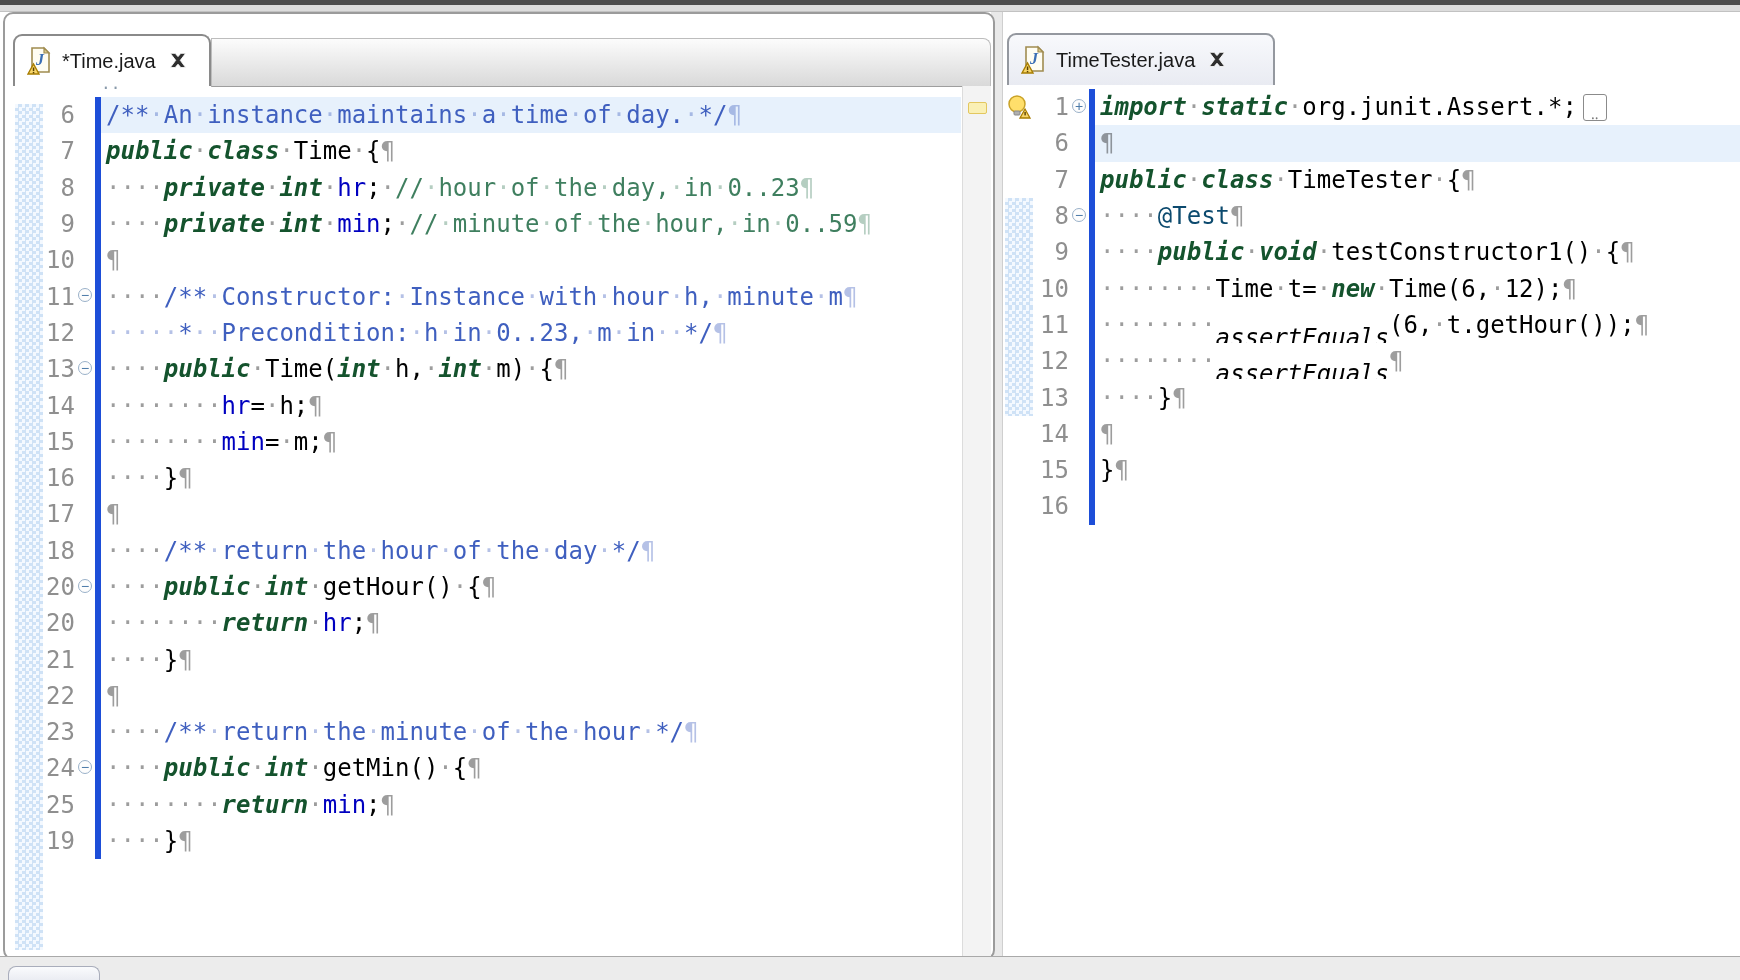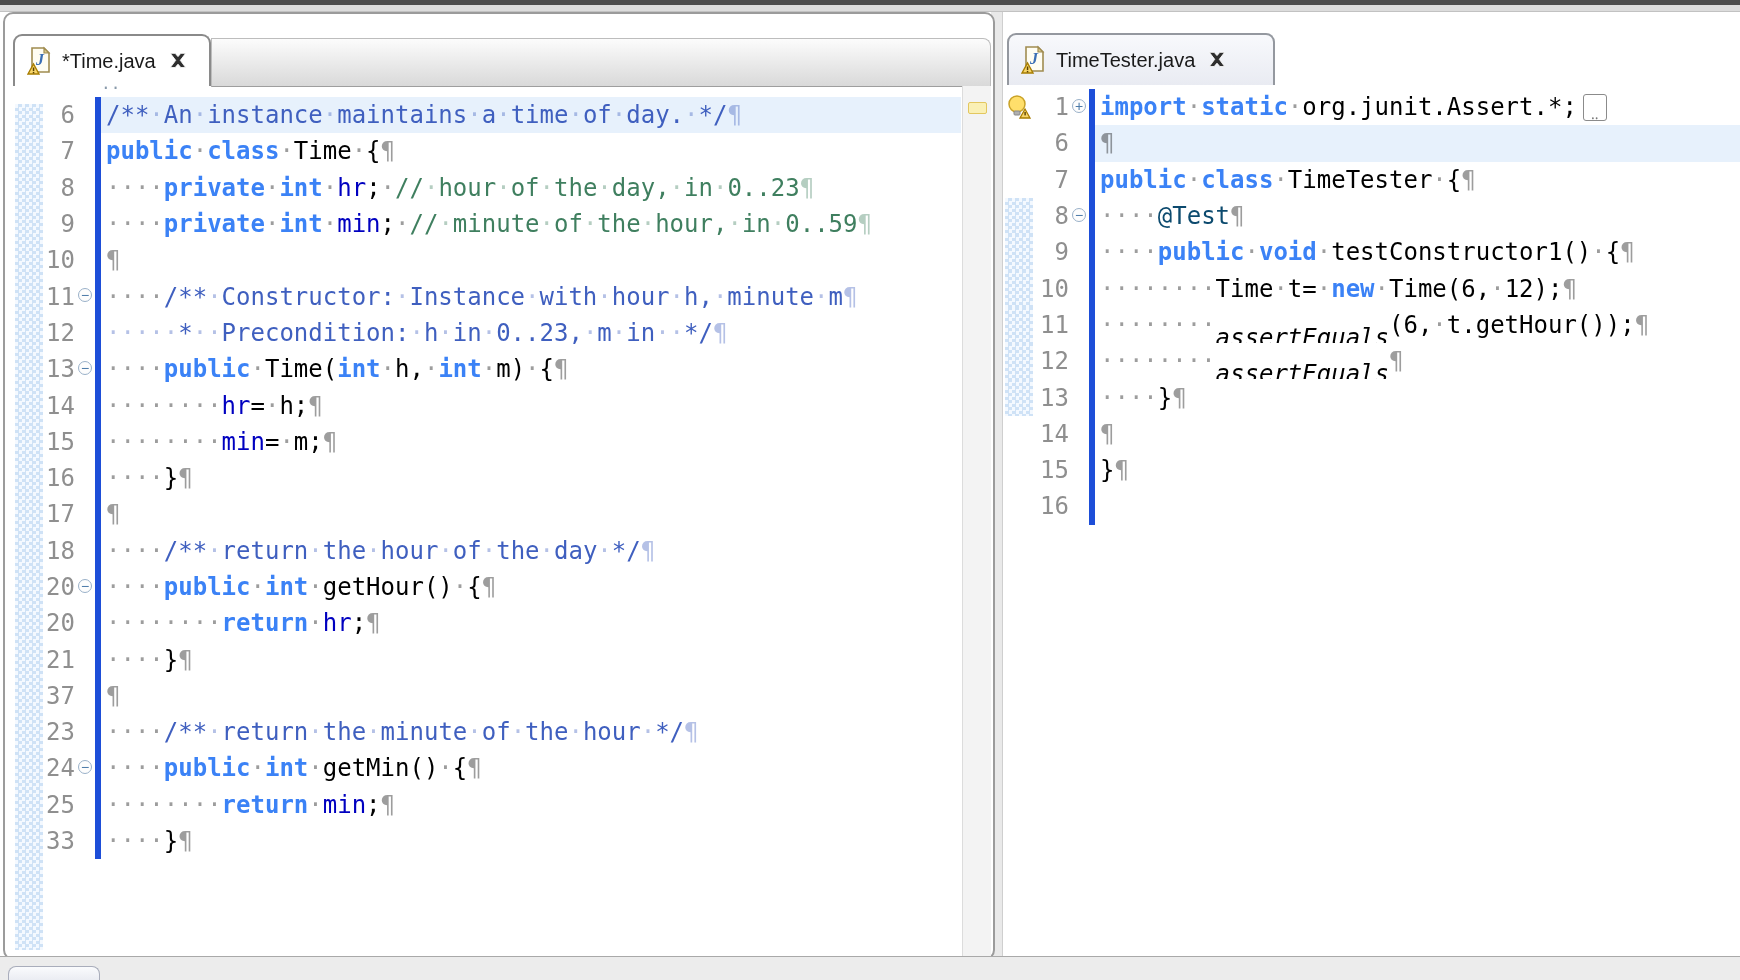--- a/index.html
+++ b/index.html
@@ -40,21 +40,21 @@
   .codearea-right .annot{margin-left:2px;}
   .lnum{width:32px;flex:0 0 auto;text-align:right;color:#8f8f8f;padding-right:2px;}
   .codearea-right .lnum{width:36px;}
   .foldcol{width:18px;flex:0 0 auto;text-align:center;align-self:stretch;position:relative;}
   .foldmark{position:absolute;left:1px;top:10px;width:14px;height:14px;border:1.5px solid #9ab1c9;border-radius:50%;
     background:#fdfdfd;color:#4a79a8;font-size:14px;line-height:13px;text-align:center;box-sizing:border-box;font-family:"Liberation Sans",sans-serif;cursor:pointer;}
   .codecell{flex:1 1 auto;border-left:6px solid #1d4ed8;padding-left:5px;white-space:pre;overflow:hidden;align-self:stretch;display:flex;align-items:center;}
   .line.current .codecell{background:#e7f1fc;}
 
   
-  .tok-k{color:#3b82f6;font-weight:bold;}
+  .tok-k{color:#14532d;font-weight:bold;font-style:italic;}
   .tok-d{color:#000000;}
   .tok-f{color:#0000c0;}
   .tok-c{color:#3f7f5f;}
   .tok-j{color:#3f5fbf;}
   .tok-a{color:#0c4a6e;}
   .tok-i{color:#000000;font-style:italic;margin-top:26px;}
   .ws{opacity:.38;}
 
   
   .quickdiff{position:absolute;left:10px;width:28px;top:18px;bottom:8px;z-index:0;
@@ -207,21 +207,21 @@
           <div class="codecell"><span class="tok-d"><span class="ws">········</span></span><span class="tok-k">return</span><span class="tok-d"><span class="ws">·</span></span><span class="tok-f">hr</span><span class="tok-d">;</span><span class="tok-d ws">¶</span></div>
         </div>
         <div class="line">
           <div class="annot"></div>
           <div class="lnum">21</div>
           <div class="foldcol"></div>
           <div class="codecell"><span class="tok-d"><span class="ws">····</span>}</span><span class="tok-d ws">¶</span></div>
         </div>
         <div class="line">
           <div class="annot"></div>
-          <div class="lnum">37</div>
+          <div class="lnum">22</div>
           <div class="foldcol"></div>
           <div class="codecell"><span class="tok-d ws">¶</span></div>
         </div>
         <div class="line">
           <div class="annot"></div>
           <div class="lnum">23</div>
           <div class="foldcol"></div>
           <div class="codecell"><span class="tok-d"><span class="ws">····</span></span><span class="tok-j">/**<span class="ws">·</span>return<span class="ws">·</span>the<span class="ws">·</span>minute<span class="ws">·</span>of<span class="ws">·</span>the<span class="ws">·</span>hour<span class="ws">·</span>*/</span><span class="tok-j ws">¶</span></div>
         </div>
         <div class="line">
@@ -233,21 +233,21 @@
           <div class="codecell"><span class="tok-d"><span class="ws">····</span></span><span class="tok-k">public</span><span class="tok-d"><span class="ws">·</span></span><span class="tok-k">int</span><span class="tok-d"><span class="ws">·</span>getMin()<span class="ws">·</span>{</span><span class="tok-d ws">¶</span></div>
         </div>
         <div class="line">
           <div class="annot"></div>
           <div class="lnum">25</div>
           <div class="foldcol"></div>
           <div class="codecell"><span class="tok-d"><span class="ws">········</span></span><span class="tok-k">return</span><span class="tok-d"><span class="ws">·</span></span><span class="tok-f">min</span><span class="tok-d">;</span><span class="tok-d ws">¶</span></div>
         </div>
         <div class="line">
           <div class="annot"></div>
-          <div class="lnum">33</div>
+          <div class="lnum">19</div>
           <div class="foldcol"></div>
           <div class="codecell"><span class="tok-d"><span class="ws">····</span>}</span><span class="tok-d ws">¶</span></div>
         </div>
       </div>
   </div>
   <div class="overview">
     <div class="ov-marker"></div>
   </div>
 </div>
 

